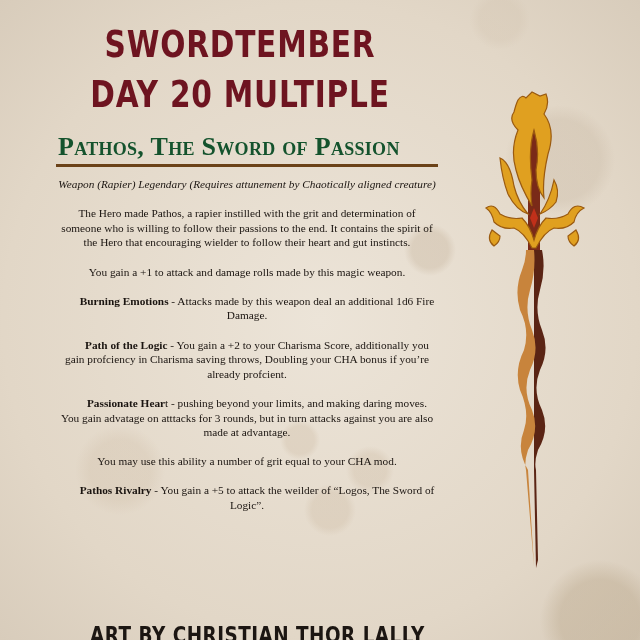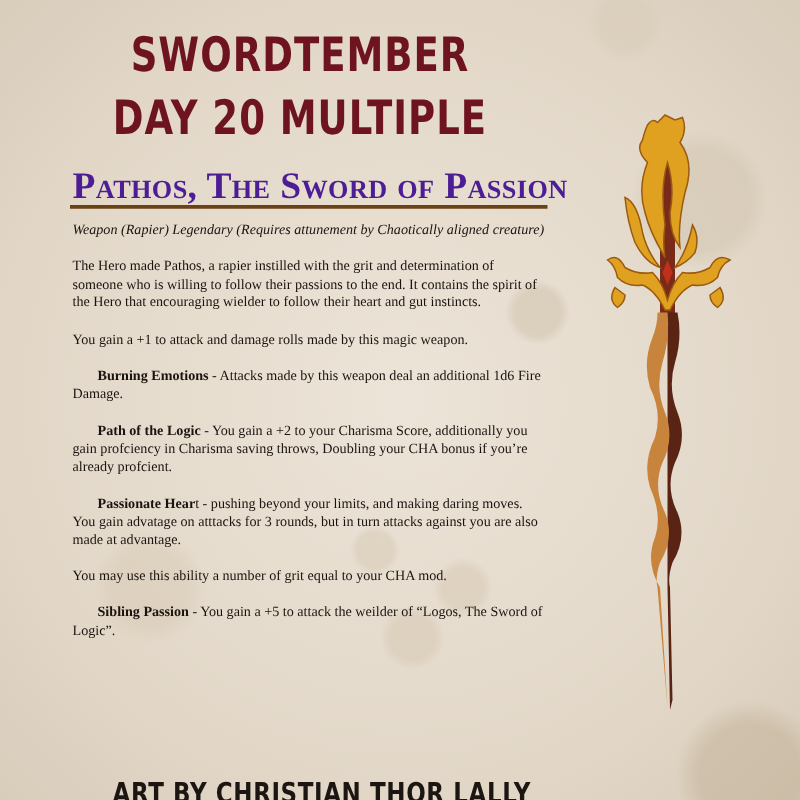--- a/index.html
+++ b/index.html
@@ -23,33 +23,33 @@
       position: absolute; left: 0; width: 460px; text-align: center;
       font-family: "DejaVu Sans", sans-serif; font-weight: bold;
       color: #6e1420; letter-spacing: 1px;
       transform: scaleX(0.78); transform-origin: center;
       margin: 0;
     }
     .title.l1 { top: 22px; font-size: 38px; left: 10px; }
     .title.l2 { top: 72px; font-size: 38px; left: 10px; }
     .subtitle {
       position: absolute; left: 58px; top: 132px; width: 380px;
-      font-family: "Liberation Serif", serif; color: #4c1d95;
-      font-size: 30px; font-variant: small-caps; letter-spacing: 0.3px;
+      font-family: "Liberation Serif", serif; color: #14532d;
+      font-size: 26px; font-variant: small-caps; letter-spacing: 0.3px;
       margin: 0; white-space: nowrap;
     }
     .rule {
       position: absolute; left: 56px; top: 164px; width: 382px; height: 3px;
       background: #6b4218;
     }
     .body-text {
       position: absolute; left: 58px; top: 177px; width: 378px;
       font-size: 11.3px; line-height: 14.6px;
     }
-    .body-text p { margin: 0 0 14.6px 0; }
+    .body-text p { margin: 0 0 14.6px 0; text-align: center; }
     .body-text .meta { font-style: italic; }
     .body-text b { font-weight: bold; margin-left: 20px; }
     .credits {
       position: absolute; left: 90px; top: 560px; width: 420px;
       font-family: "DejaVu Sans", sans-serif; font-weight: bold;
       font-size: 23px; line-height: 30px; color: #1c1612;
       transform: scaleX(0.8); transform-origin: left;
       letter-spacing: 0.6px; white-space: pre;
     }
     .credits div { margin: 0; }
@@ -65,21 +65,21 @@
 <div class="rule"></div>
 
 <div class="body-text">
   <p class="meta">Weapon (Rapier) Legendary (Requires attunement by Chaotically aligned creature)</p>
   <p>The Hero made Pathos, a rapier instilled with the grit and determination of someone who is willing to follow their passions to the end. It contains the spirit of the Hero that encouraging wielder to follow their heart and gut instincts.</p>
   <p>You gain a +1 to attack and damage rolls made by this magic weapon.</p>
   <p><b>Burning Emotions</b><span> - Attacks made by this weapon deal an additional 1d6 Fire Damage.</span></p>
   <p><b>Path of the Logic</b><span> - You gain a +2 to your Charisma Score, additionally you gain profciency in Charisma saving throws, Doubling your CHA bonus if you’re already profcient.</span></p>
   <p><b>Passionate Hear</b><span>t</span><span> - pushing beyond your limits, and making daring moves. You gain advatage on atttacks for 3 rounds, but in turn attacks against you are also made at advantage.</span></p>
   <p>You may use this ability a number of grit equal to your CHA mod.</p>
-  <p><b>Sibling Passion</b><span> - You gain a +5 to attack the weilder of  “Logos, The Sword of Logic”.</span></p>
+  <p><b>Pathos Rivalry</b><span> - You gain a +5 to attack the weilder of  “Logos, The Sword of Logic”.</span></p>
 </div>
 
 <div class="credits">
   <div>ART BY CHRISTIAN THOR LALLY</div>
   
 </div>
 
 <svg class="sword" viewBox="0 0 130 490" xmlns="http://www.w3.org/2000/svg">
 
   <rect x="58" y="20" width="12" height="150" fill="#7a2a18"></rect>

